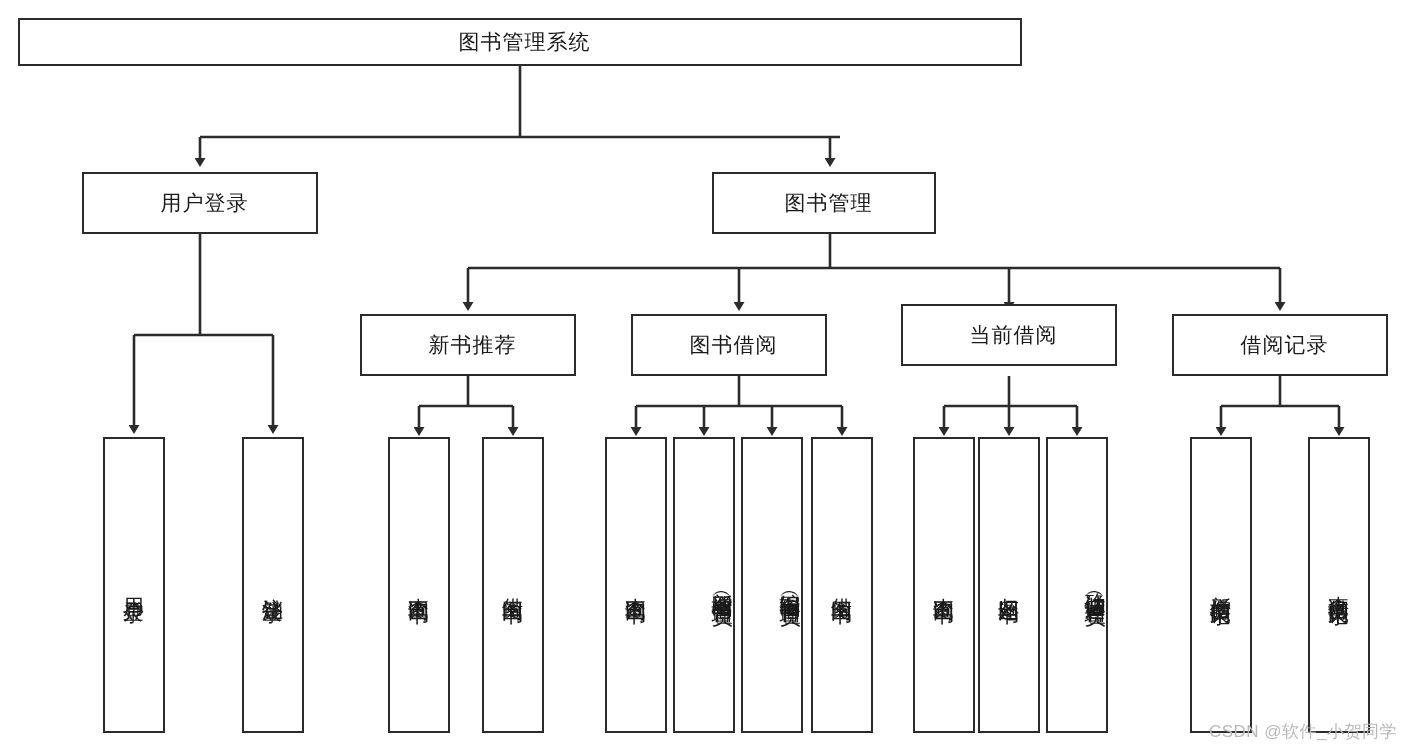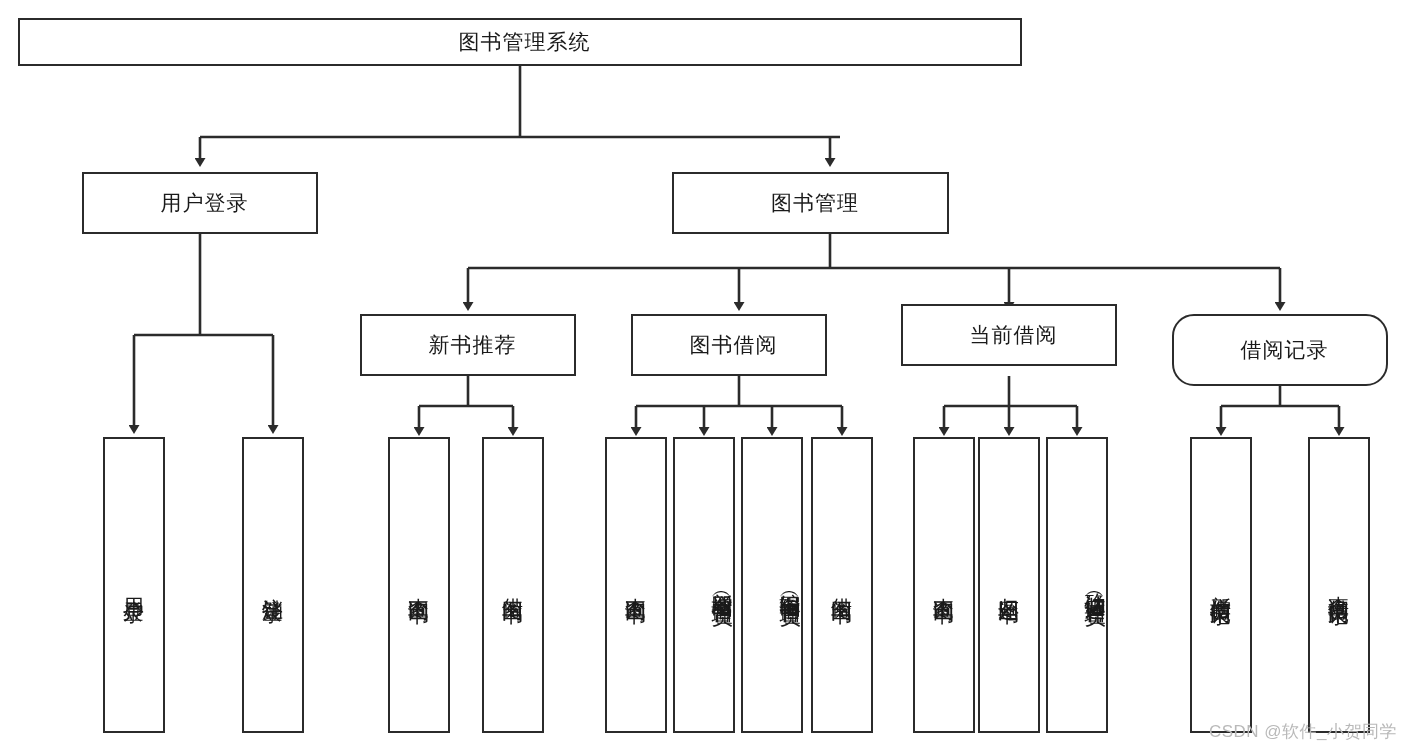--- a/index.html
+++ b/index.html
@@ -119,34 +119,34 @@
     </g>
   </svg>
 
   <div class="node node-h" style="left:18px; top:18px; width:1004px; height:48px;">
     <span>图书管理系统</span>
   </div>
 
   <div class="node node-h" style="left:82px; top:172px; width:236px; height:62px;">
     <span>用户登录</span>
   </div>
-  <div class="node node-h" style="left:672px; top:172px; width:277px; height:62px;text-align:right;">
+  <div class="node node-h" style="left:712px; top:172px; width:224px; height:62px;text-align:right;">
     <span>图书管理</span>
   </div>
 
   <div class="node node-h" style="left:360px; top:314px; width:216px; height:62px;">
     <span>新书推荐</span>
   </div>
   <div class="node node-h" style="left:631px; top:314px; width:196px; height:62px;">
     <span>图书借阅</span>
   </div>
   <div class="node node-h" style="left:901px; top:304px; width:216px; height:62px;">
     <span>当前借阅</span>
   </div>
-  <div class="node node-h" style="left:1172px; top:314px; width:216px; height:72px;border-radius:22px;">
+  <div class="node node-h" style="left:1172px; top:314px; width:216px; height:62px;">
     <span>借阅记录</span>
   </div>
 
   <div class="node node-v" style="left:103px; top:437px; width:62px; height:296px;">
     <span>用户登录</span>
   </div>
   <div class="node node-v" style="left:242px; top:437px; width:62px; height:296px;">
     <span>注销登录</span>
   </div>
 

